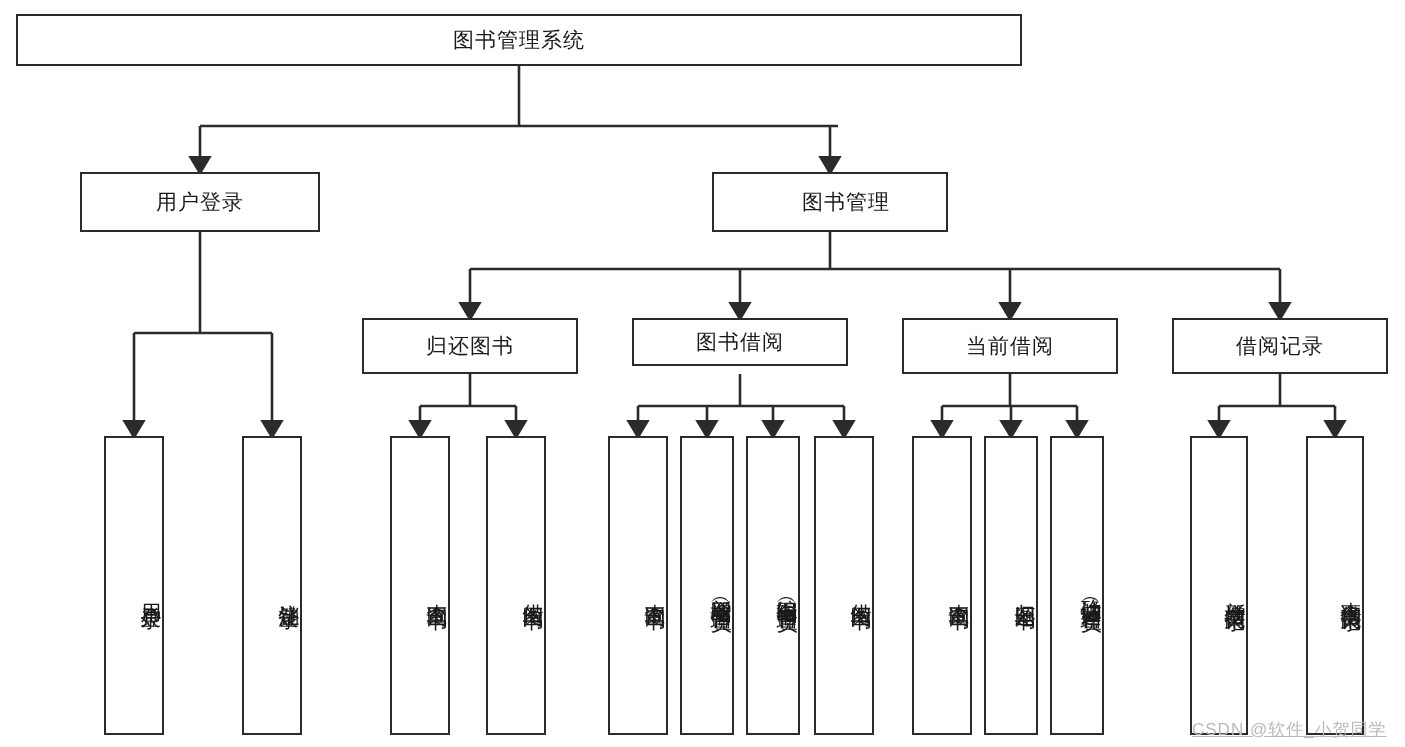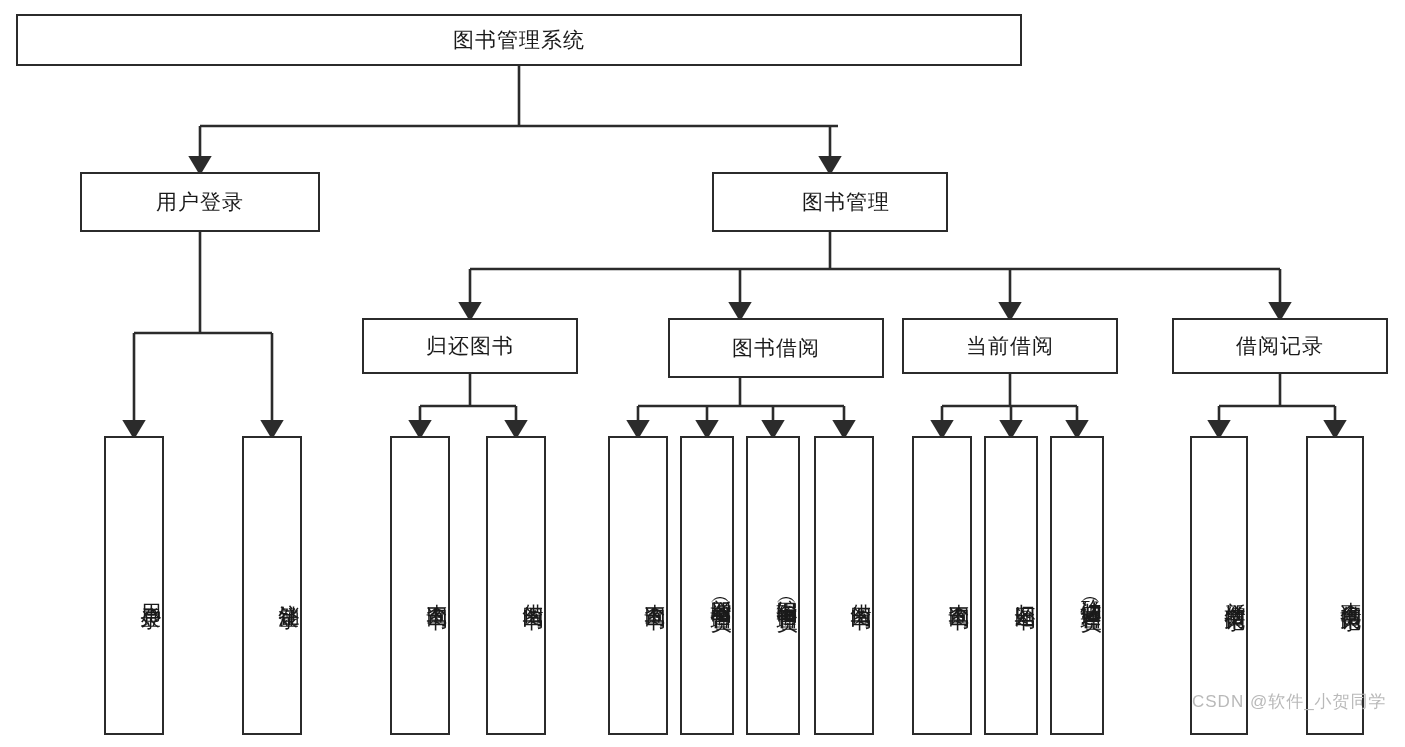--- a/index.html
+++ b/index.html
@@ -130,21 +130,21 @@
   <div class="node horiz" style="left:80px; top:172px; width:240px; height:60px;">
     <span class="lbl">用户登录</span>
   </div>
   <div class="node horiz" style="left:712px; top:172px; width:236px; height:60px;padding-left:32px;">
     <span class="lbl">图书管理</span>
   </div>
 
   <div class="node horiz" style="left:362px; top:318px; width:216px; height:56px;">
     <span class="lbl">归还图书</span>
   </div>
-  <div class="node horiz" style="left:632px; top:318px; width:216px; height:60px;margin-left:36px;">
+  <div class="node horiz" style="left:632px; top:318px; width:216px; height:48px;">
     <span class="lbl">图书借阅</span>
   </div>
   <div class="node horiz" style="left:902px; top:318px; width:216px; height:56px;">
     <span class="lbl">当前借阅</span>
   </div>
   <div class="node horiz" style="left:1172px; top:318px; width:216px; height:56px;">
     <span class="lbl">借阅记录</span>
   </div>
 
   <div class="node vert" style="left:104px; top:436px; width:60px; height:299px;">
@@ -180,15 +180,15 @@
   <div class="node vert" style="left:1050px; top:436px; width:54px; height:299px;">
     <span class="lbl">确认归还（管理员）</span>
   </div>
   <div class="node vert" style="left:1190px; top:436px; width:58px; height:299px;">
     <span class="lbl">新增借阅记录</span>
   </div>
   <div class="node vert" style="left:1306px; top:436px; width:58px; height:299px;">
     <span class="lbl">查询借阅记录</span>
   </div>
 
-  <div class="watermark" style="left:1192px; top:690px;">CSDN @软件_小贺同学</div>
+  <div class="watermark" style="left:1192px; top:718px;text-decoration:underline;">CSDN @软件_小贺同学</div>
 
 </div>
 
 </body></html>

